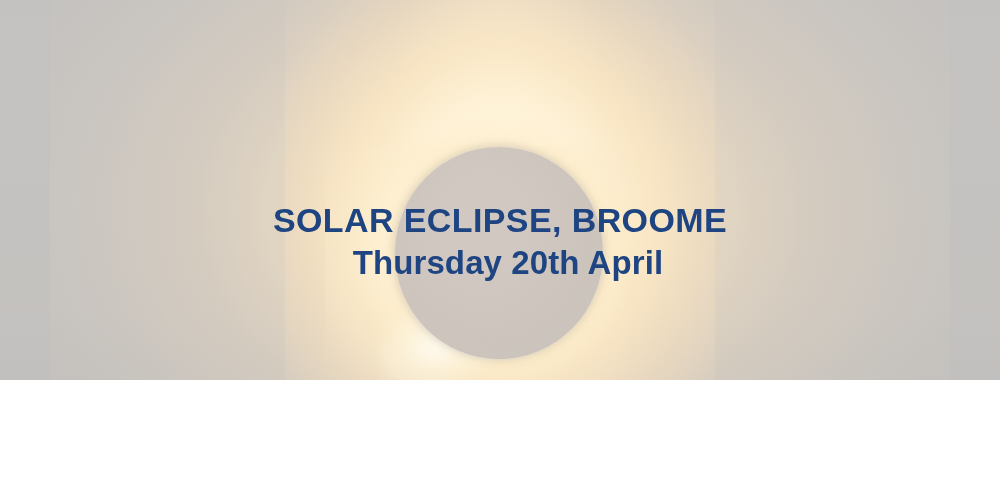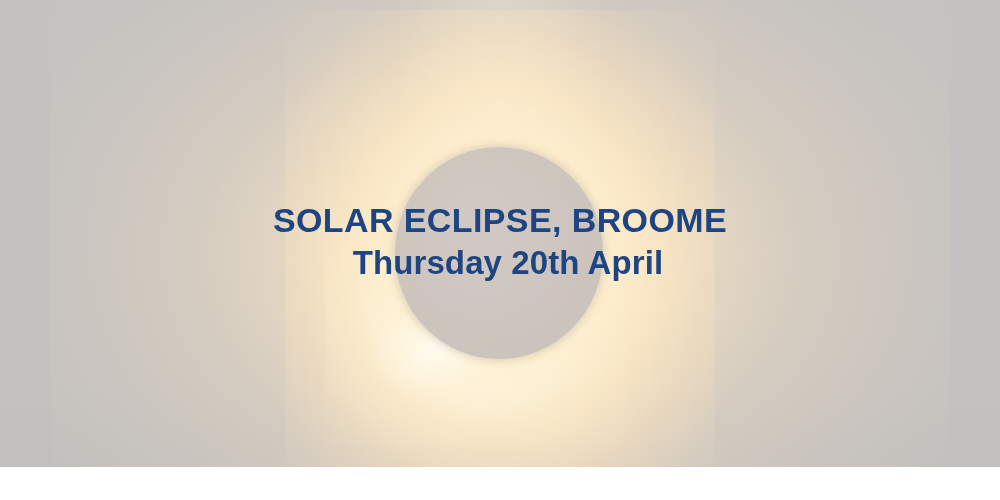--- a/index.html
+++ b/index.html
@@ -5,21 +5,21 @@
 <style>
   html, body {
     margin: 0;
     padding: 0;
     background: #ffffff;
   }
 
   .stage {
     position: relative;
     width: 1000px;
-    height: 467px;
+    height: 380px;
     overflow: hidden;
     background: #c3c1bf;
     font-family: "Liberation Sans", "DejaVu Sans", sans-serif;
   }
 
   
   .bg-base {
     position: absolute;
     inset: 0;
     background: #c4c2c0;

